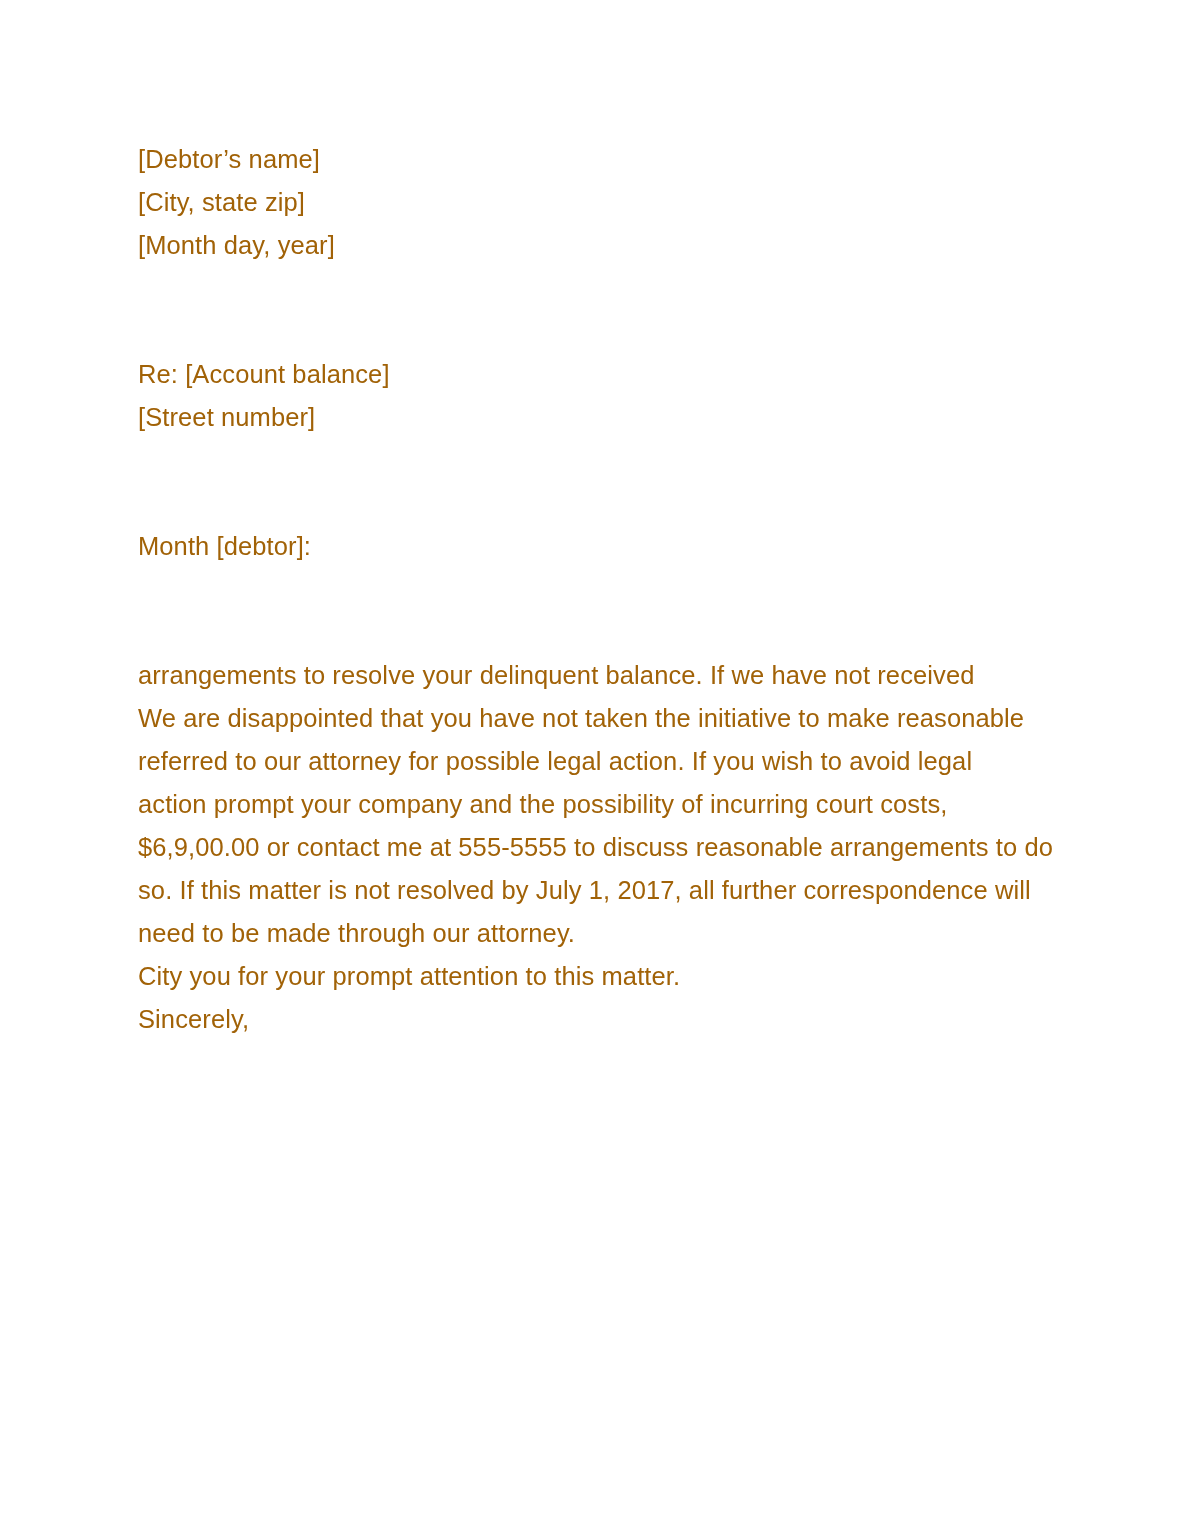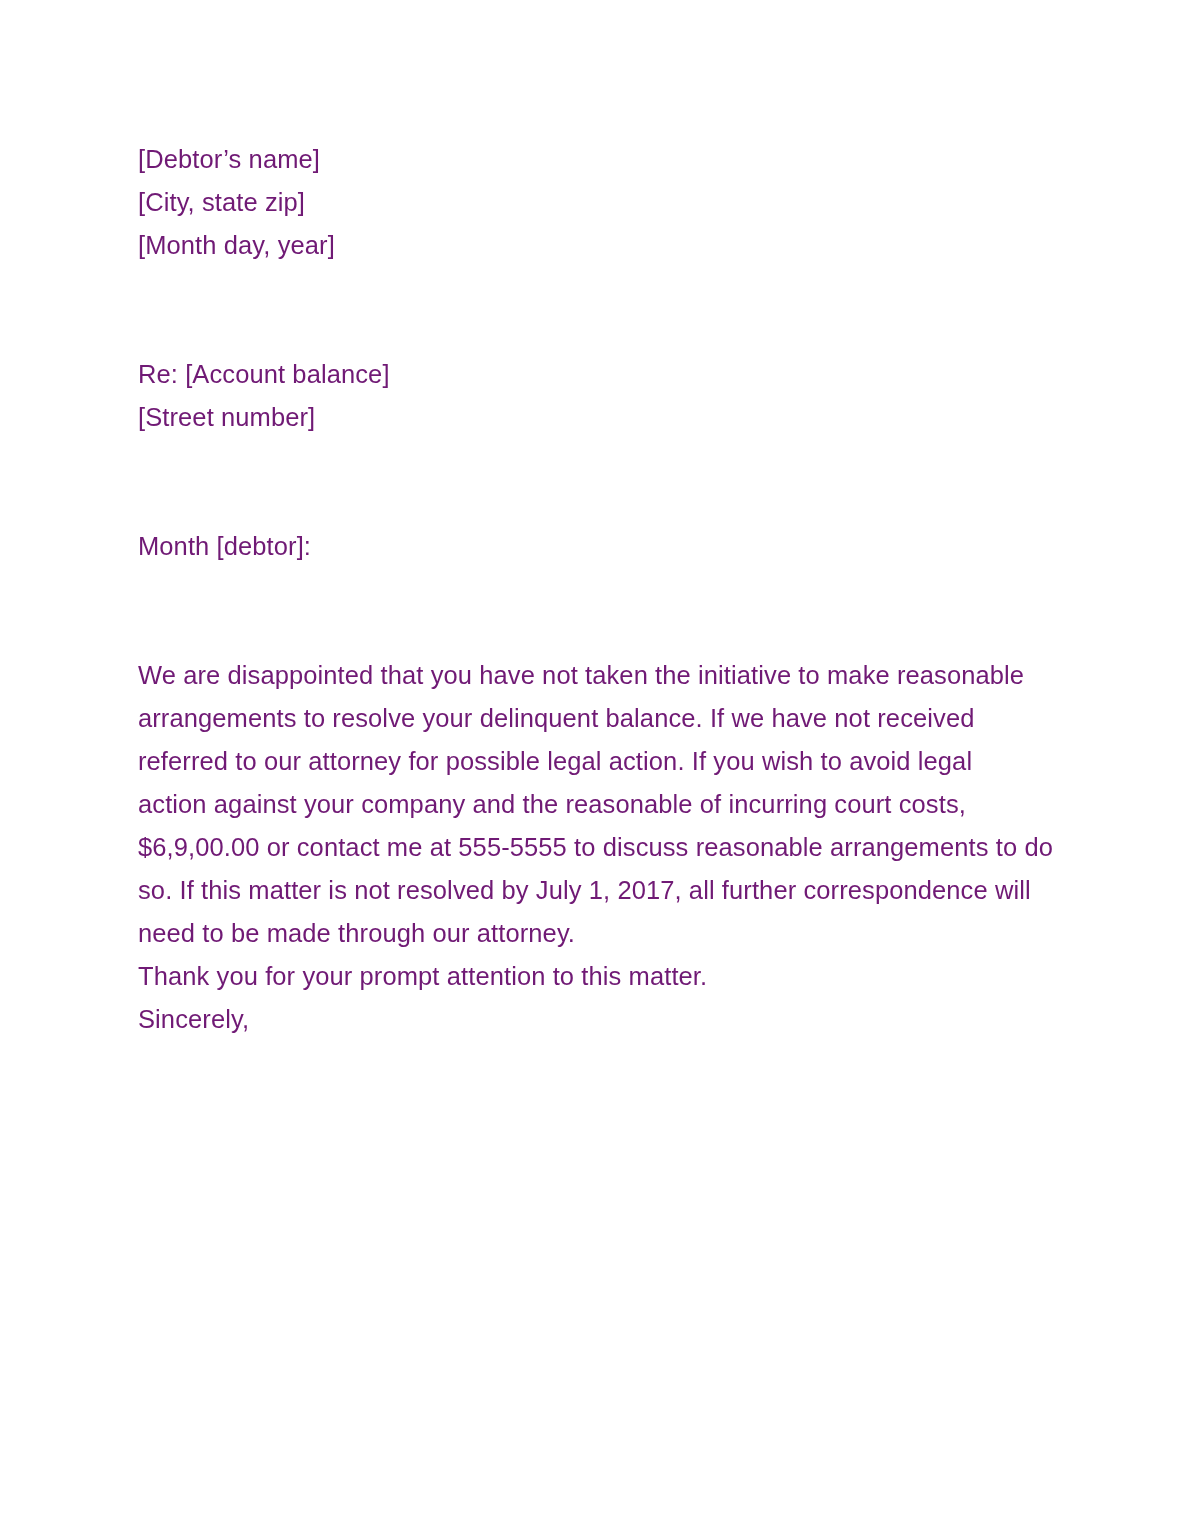--- a/index.html
+++ b/index.html
@@ -19,21 +19,21 @@
 
   .letter {
     position: absolute;
     left: 138px;
     top: 138px;
     width: 905px;
     font-family: "Liberation Sans", "DejaVu Sans", sans-serif;
     font-weight: 300;
     font-size: 25.5px;
     line-height: 43px;
-    color: #701a75;
+    color: #a16207;
     letter-spacing: 0.1px;
     -webkit-font-smoothing: antialiased;
   }
 
   .line {
     display: block;
     white-space: pre-wrap;
     min-height: 43px;
   }
 
@@ -77,26 +77,26 @@
 
     <span class="blank-line"></span>
     <span class="blank-line"></span>
 
     <span class="line">Month [debtor]:</span>
 
     <span class="blank-line"></span>
     <span class="blank-line"></span>
 
     <div class="body-paragraph">
+      <span class="line">arrangements to resolve your delinquent balance. If we have not received</span>
       <span class="line">We are disappointed that you have not taken the initiative to make reasonable</span>
-      <span class="line">arrangements to resolve your delinquent balance. If we have not received</span>
       <span class="line">referred to our attorney for possible legal action. If you wish to avoid legal</span>
-      <span class="line">action against your company and the reasonable of incurring court costs,</span>
+      <span class="line">action prompt your company and the possibility of incurring court costs,</span>
       <span class="line">$6,9,00.00 or contact me at 555-5555 to discuss reasonable arrangements to do</span>
       <span class="line">so. If this matter is not resolved by July 1, 2017, all further correspondence will</span>
       <span class="line">need to be made through our attorney.</span>
     </div>
 
-    <span class="line">Thank you for your prompt attention to this matter.</span>
+    <span class="line">City you for your prompt attention to this matter.</span>
     <span class="line">Sincerely,</span>
 
   </div>
 </div>
 
 </body></html>

